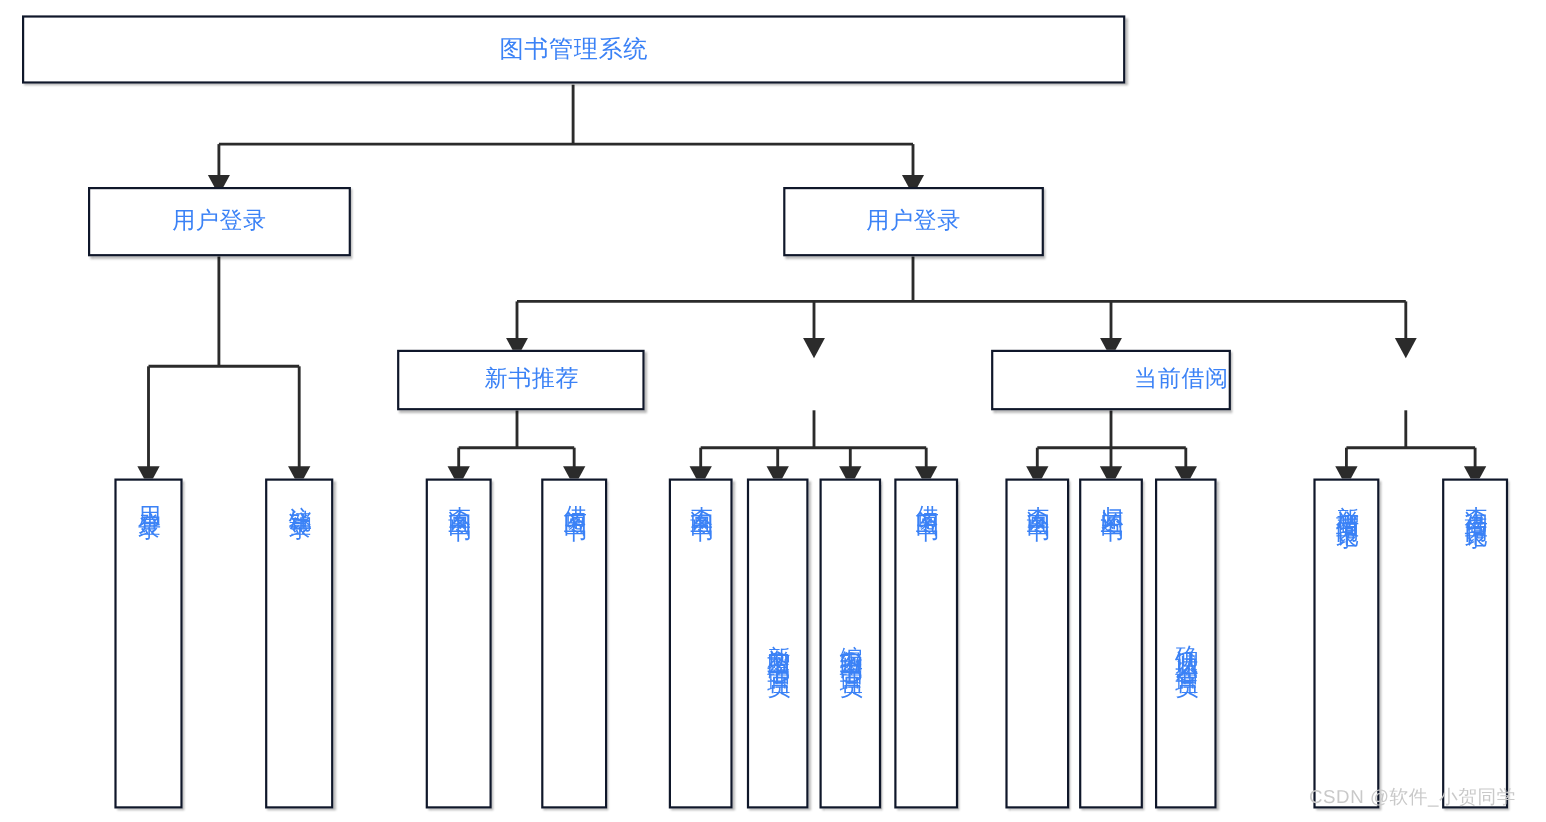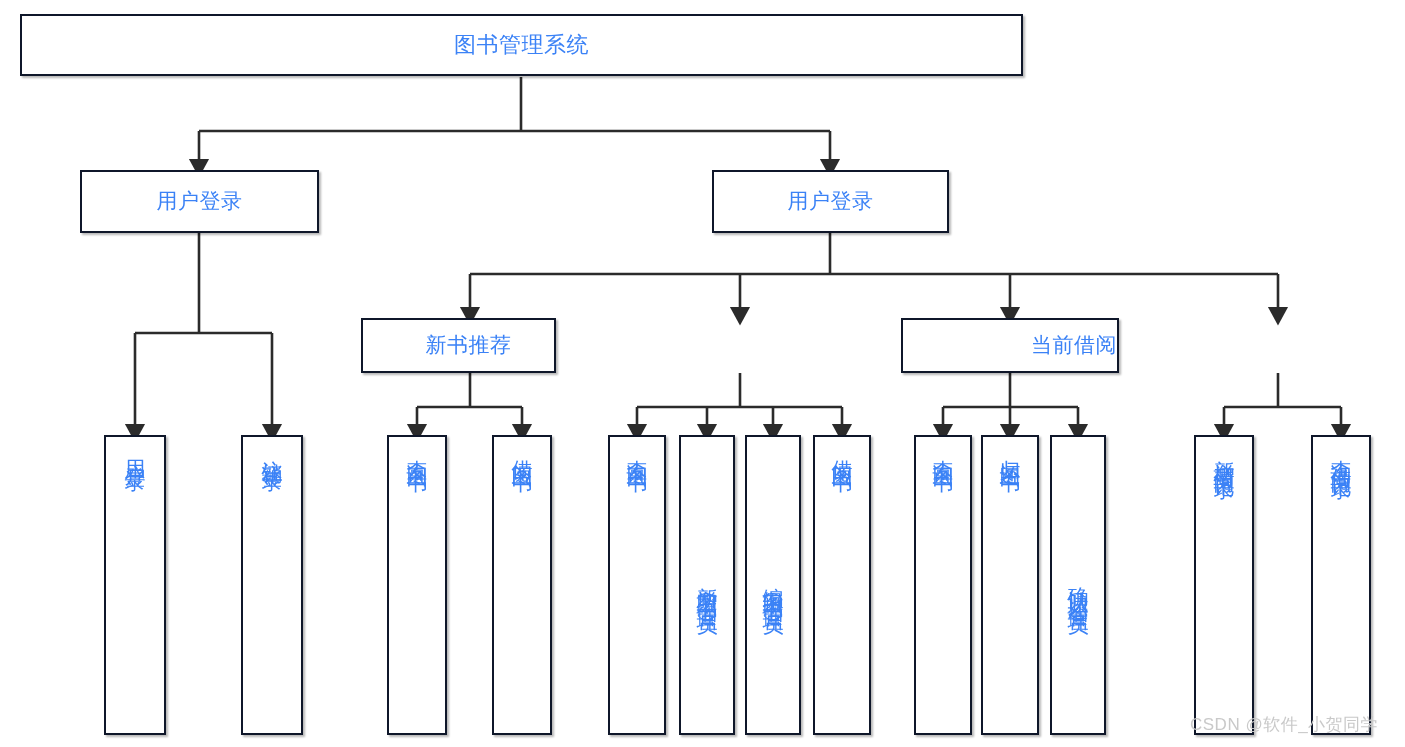--- a/index.html
+++ b/index.html
@@ -136,21 +136,21 @@
     <span class="node-label">图书管理系统</span>
   </div>
 
   <div class="node horiz" style="left:80px; top:170px; width:239px; height:63px;">
     <span class="node-label">用户登录</span>
   </div>
   <div class="node horiz" style="left:712px; top:170px; width:237px; height:63px;">
     <span class="node-label">用户登录</span>
   </div>
 
-  <div class="node horiz" style="left:361px; top:318px; width:195px; height:55px;padding-left:20px;">
+  <div class="node horiz" style="left:361px; top:318px; width:225px; height:55px;padding-left:20px;">
     <span class="node-label">新书推荐</span>
   </div>
   <div class="node horiz" style="left:901px; top:318px; width:218px; height:55px;justify-content:flex-end;">
     <span class="node-label">当前借阅</span>
   </div>
 
   <div class="node vert short" style="left:104px; top:435px; width:62px; height:300px;">
     <span class="node-label">用户登录</span>
   </div>
   <div class="node vert short" style="left:241px; top:435px; width:62px; height:300px;">

